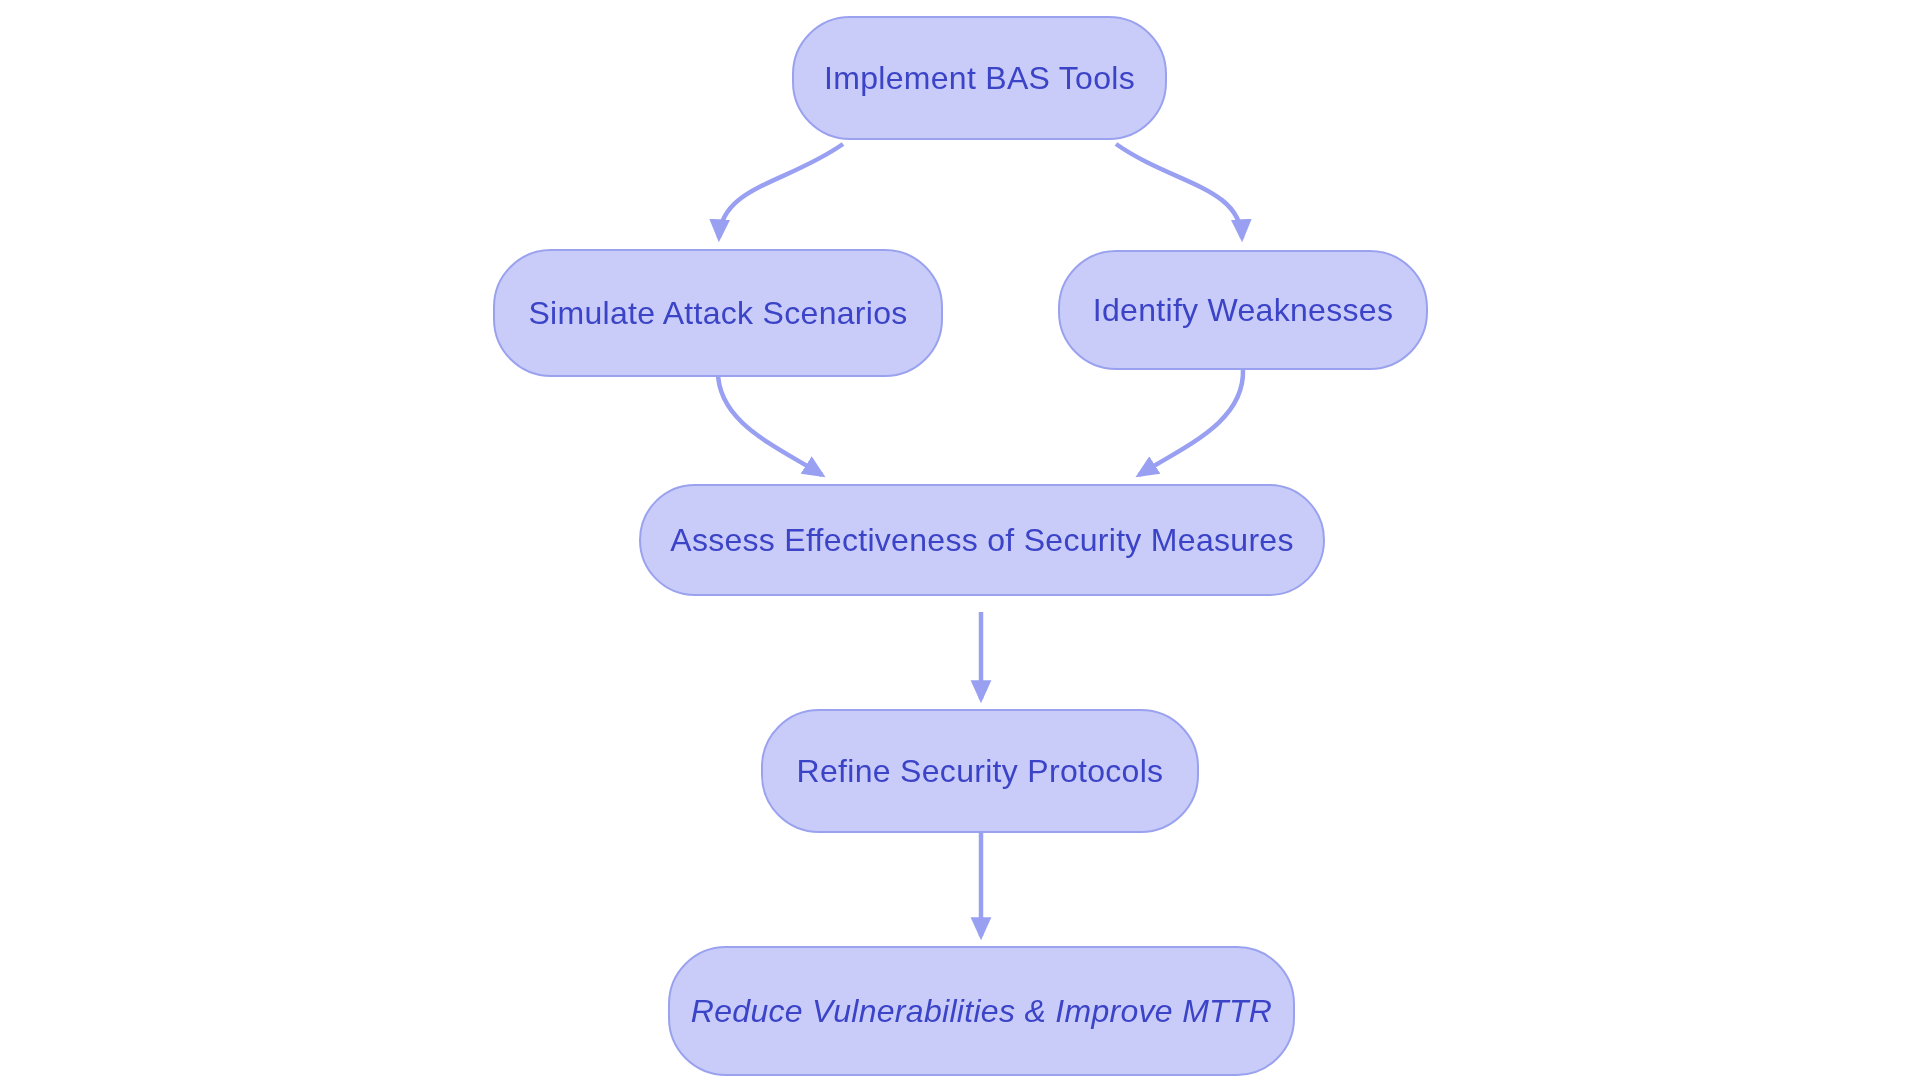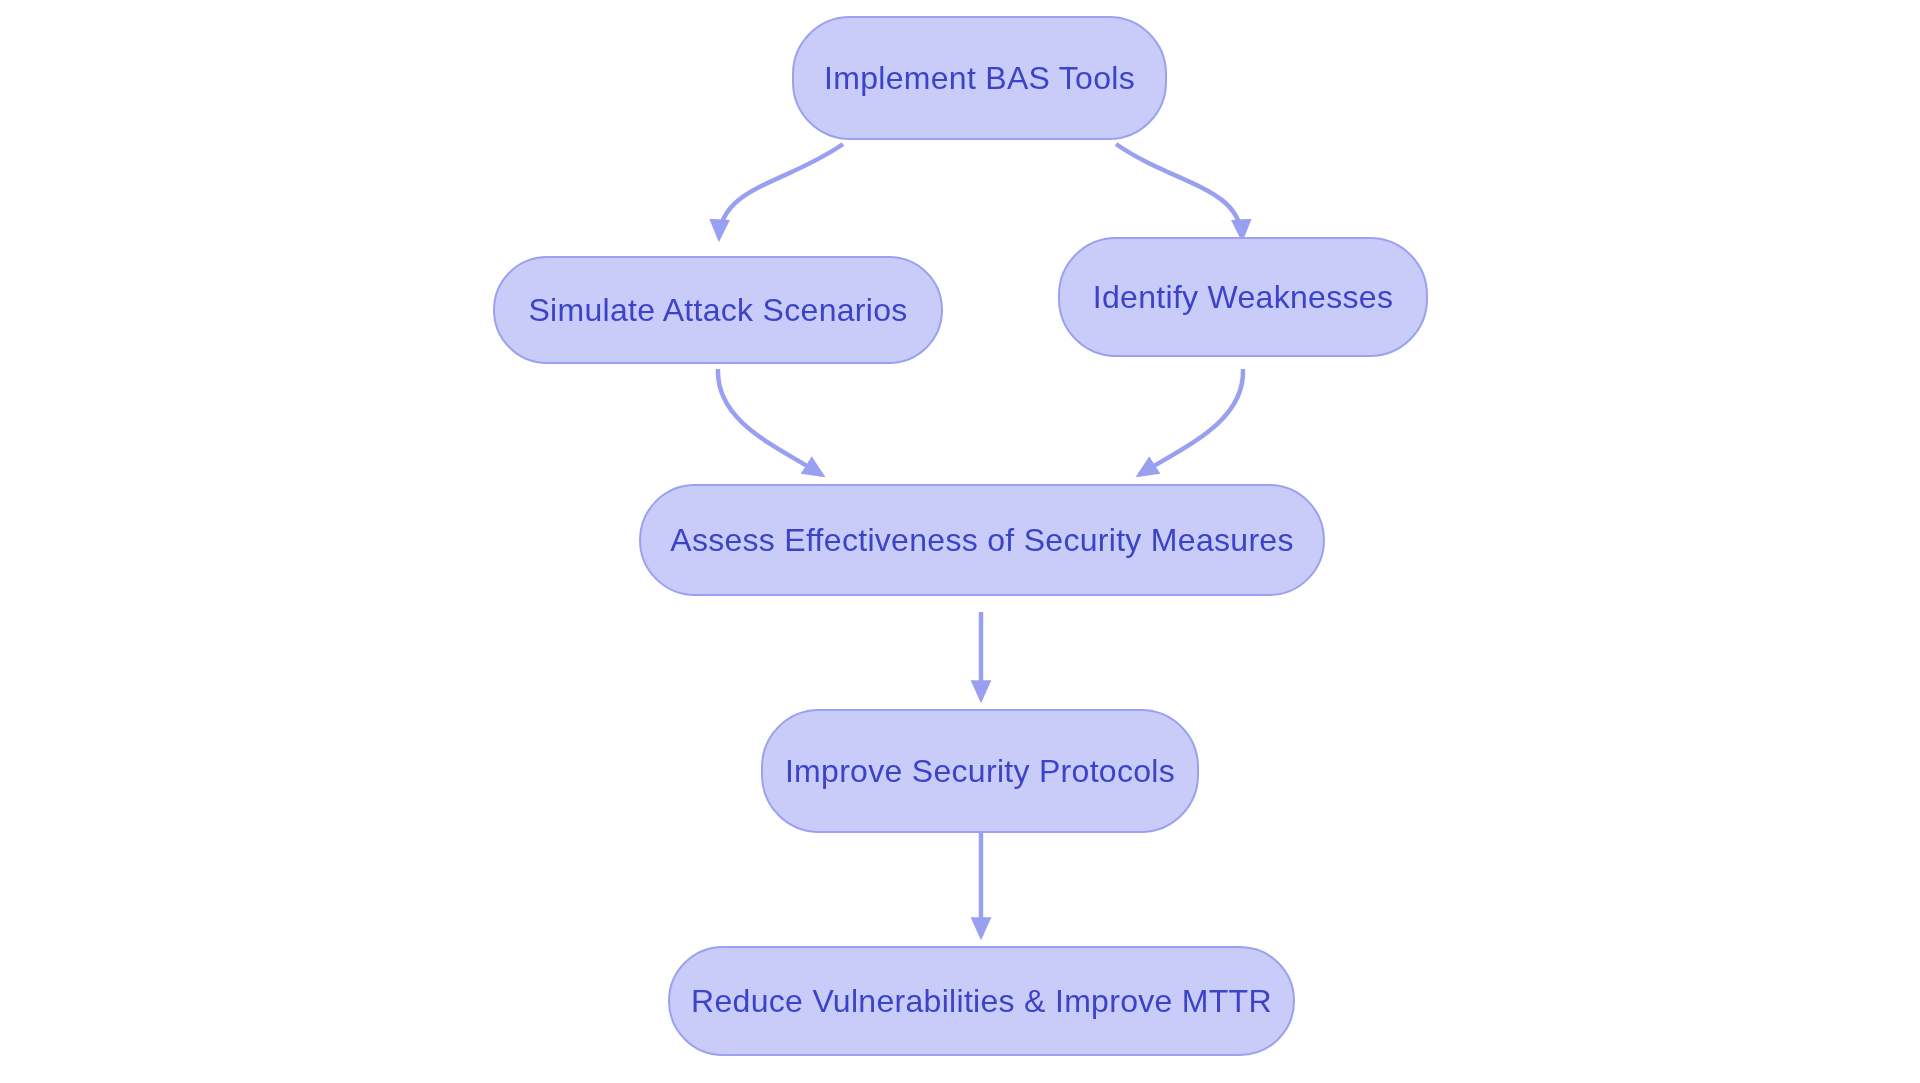--- a/index.html
+++ b/index.html
@@ -39,25 +39,25 @@
     display: flex;
     align-items: center;
     justify-content: center;
     text-align: center;
     color: var(--node-text, #3b43c7);
     font-size: 32px;
     letter-spacing: 0.3px;
     line-height: 1.2;
   }
   #n-implement { left: 792px;  top: 16px;  width: 375px; height: 124px; }
-  #n-simulate  { left: 493px;  top: 256px; width: 450px; height: 108px; }
-  #n-identify  { left: 1058px; top: 237px; width: 370px; height: 120px; }
+  #n-simulate  { left: 493px;  top: 249px; width: 450px; height: 128px; }
+  #n-identify  { left: 1058px; top: 250px; width: 370px; height: 120px; }
   #n-assess    { left: 639px;  top: 484px; width: 686px; height: 112px; }
   #n-refine    { left: 761px;  top: 709px; width: 438px; height: 124px; }
-  #n-reduce    { left: 668px;  top: 946px; width: 627px; height: 110px; }
+  #n-reduce    { left: 668px;  top: 946px; width: 627px; height: 130px; font-style: italic; }
 </style>
 </head>
 <body>
 
 <div class="canvas">
 
   <svg class="edges" width="1920" height="1083" viewBox="0 0 1920 1083" aria-hidden="true">
     <defs>
       <marker id="arrowhead" viewBox="0 0 12 12" refX="9" refY="6" markerWidth="25" markerHeight="25" markerUnits="userSpaceOnUse" orient="auto-start-reverse">
         <path class="head" d="M0,1 L11,6 L0,11 Z"></path>
@@ -82,20 +82,20 @@
 
   <div class="node" id="n-identify">
     <span>Identify Weaknesses</span>
   </div>
 
   <div class="node" id="n-assess">
     <span>Assess Effectiveness of Security Measures</span>
   </div>
 
   <div class="node" id="n-refine">
-    <span>Improve Security Protocols</span>
+    <span>Refine Security Protocols</span>
   </div>
 
   <div class="node" id="n-reduce">
     <span>Reduce Vulnerabilities &amp; Improve MTTR</span>
   </div>
 
 </div>
 
 </body></html>

